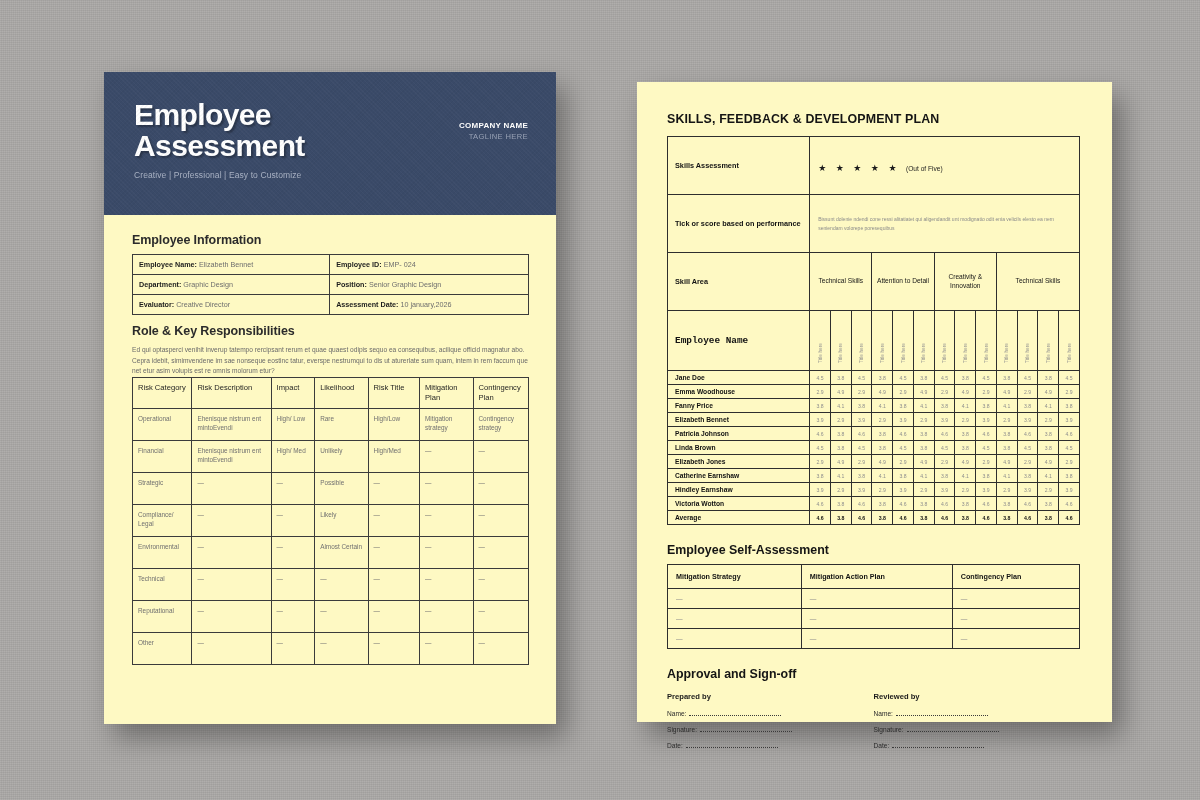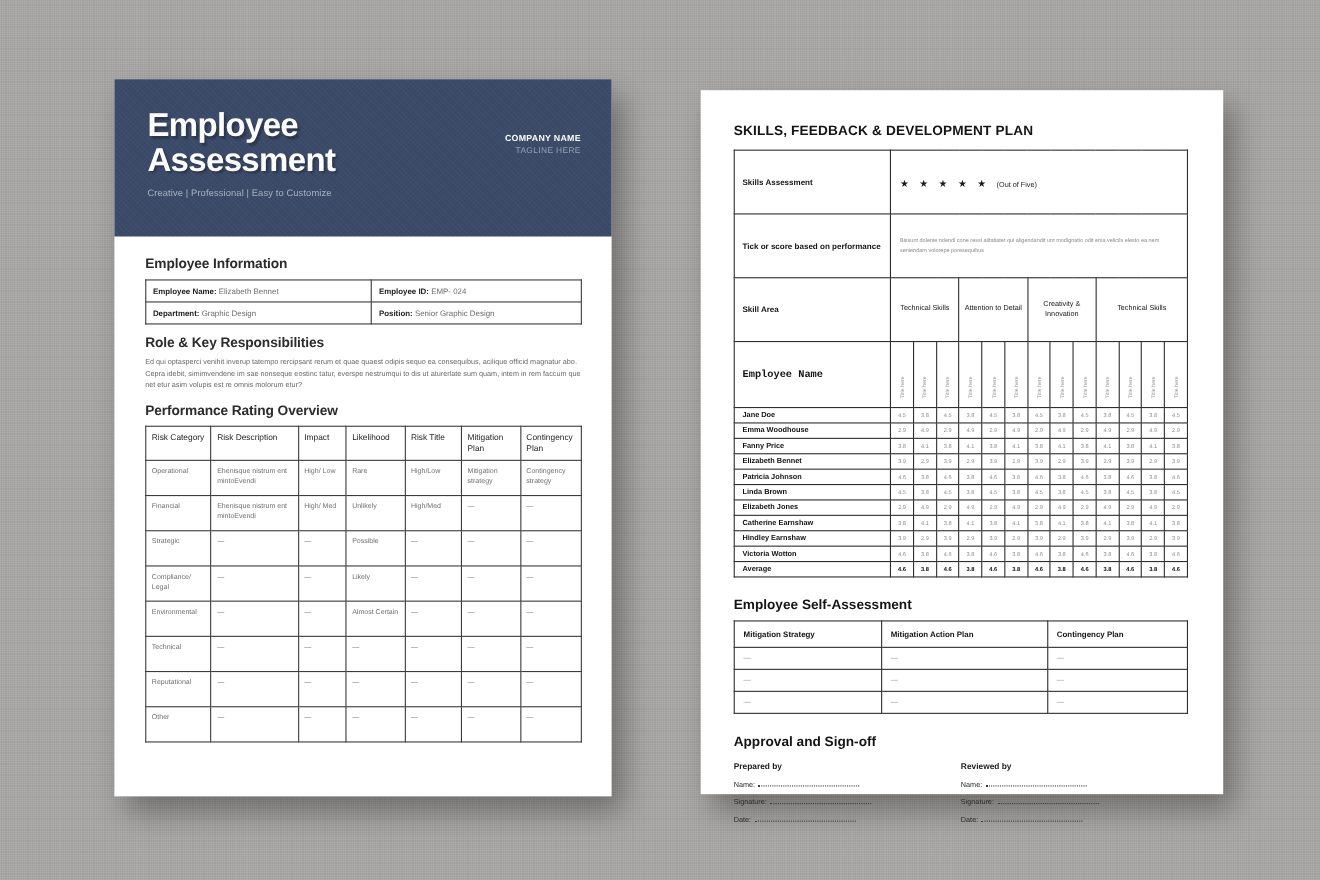--- a/index.html
+++ b/index.html
@@ -17,21 +17,21 @@
     position: absolute; inset: 0;
     background-image:
       repeating-linear-gradient(0deg, rgba(255,255,255,.035) 0 1px, rgba(0,0,0,.03) 1px 2px),
       repeating-linear-gradient(90deg, rgba(255,255,255,.03) 0 1px, rgba(0,0,0,.025) 1px 2px);
     pointer-events: none;
   }
 
   
   .page {
     position: absolute;
-    background: #ffffff;
+    background: #fef9c3;
     box-shadow: 10px 14px 26px rgba(0,0,0,.34);
   }
   #page-left  { left: 104px; top: 72px;  width: 452px; height: 652px; }
   #page-right { left: 637px; top: 82px;  width: 475px; height: 640px; }
 
   
   .hero {
     background: #3a4a68;
     height: 143px;
     padding: 28px 26px 0 30px;
@@ -213,27 +213,30 @@
     <table class="grid info-tbl">
       <tbody id="info-body">
           <tr>
             <td><span class="info-lbl">Employee Name: </span><span class="info-val">Elizabeth Bennet</span></td>
             <td><span class="info-lbl">Employee ID: </span><span class="info-val">EMP- 024</span></td>
           </tr>
           <tr>
             <td><span class="info-lbl">Department: </span><span class="info-val">Graphic Design</span></td>
             <td><span class="info-lbl">Position: </span><span class="info-val">Senior Graphic Design</span></td>
           </tr>
+          <tr>
+            <td><span class="info-lbl">Evaluator: </span><span class="info-val">Creative Director</span></td>
+            <td><span class="info-lbl">Assessment Date: </span><span class="info-val">10 january,2026</span></td>
+          </tr>
         </tbody>
     </table>
 
     <div class="sec-title">Role &amp; Key Responsibilities</div>
     <div class="para">Ed qui optasperci venihit inverup tatempo rercipsant rerum et quae quaest odipis sequo ea consequibus, acilique officid magnatur abo. Cepra idebit, simimvendene im sae nonseque eostinc tatur, everspe nestrumqui to dis ut aturerlate sum quam, intem in rem faccum que net etur asim volupis est re omnis molorum etur?</div>
 
-    <div class="sec-title">Performance Rating Overview</div>
     <table class="grid perf-tbl">
       <colgroup>
         <col class="c1">
           <col class="c2">
           <col class="c3">
           <col class="c4">
           <col class="c5">
           <col class="c6">
           <col class="c7">
       </colgroup>

